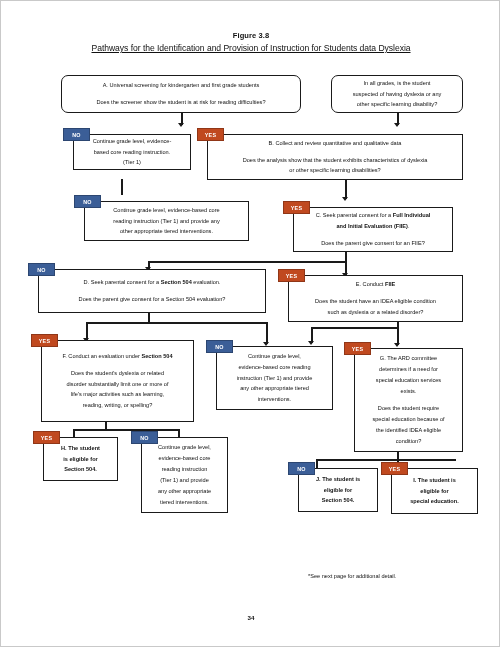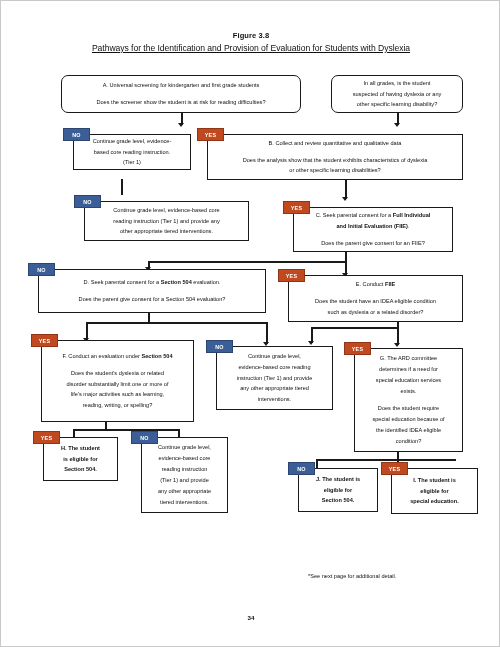--- a/index.html
+++ b/index.html
@@ -66,21 +66,21 @@
   .footnote{position:absolute;font-size:5.6px;color:#111;}
   .pagenum{position:absolute;left:0;width:500px;text-align:center;font-size:6.2px;color:#111;font-weight:bold;}
 </style>
 </head>
 <body>
 
 <div class="page">
 
   <div class="title-wrap">
     <div class="fig-num">Figure 3.8</div>
-    <div class="fig-title">Pathways for the Identification and Provision of Evaluation for Students with Dyslexia</div>
+    <div class="fig-title">Pathways for the Identification and Provision of Instruction for Students data Dyslexia</div>
   </div>
 
   <div class="ln v" style="left:180px;top:112px;height:12px;"></div>
   <div class="arrow" style="left:177px;top:122px;"></div>
 
   <div class="ln h" style="left:74px;top:133px;width:40px;"></div>
 
   <div class="ln v" style="left:396px;top:112px;height:12px;"></div>
   <div class="arrow" style="left:393px;top:122px;"></div>
 

